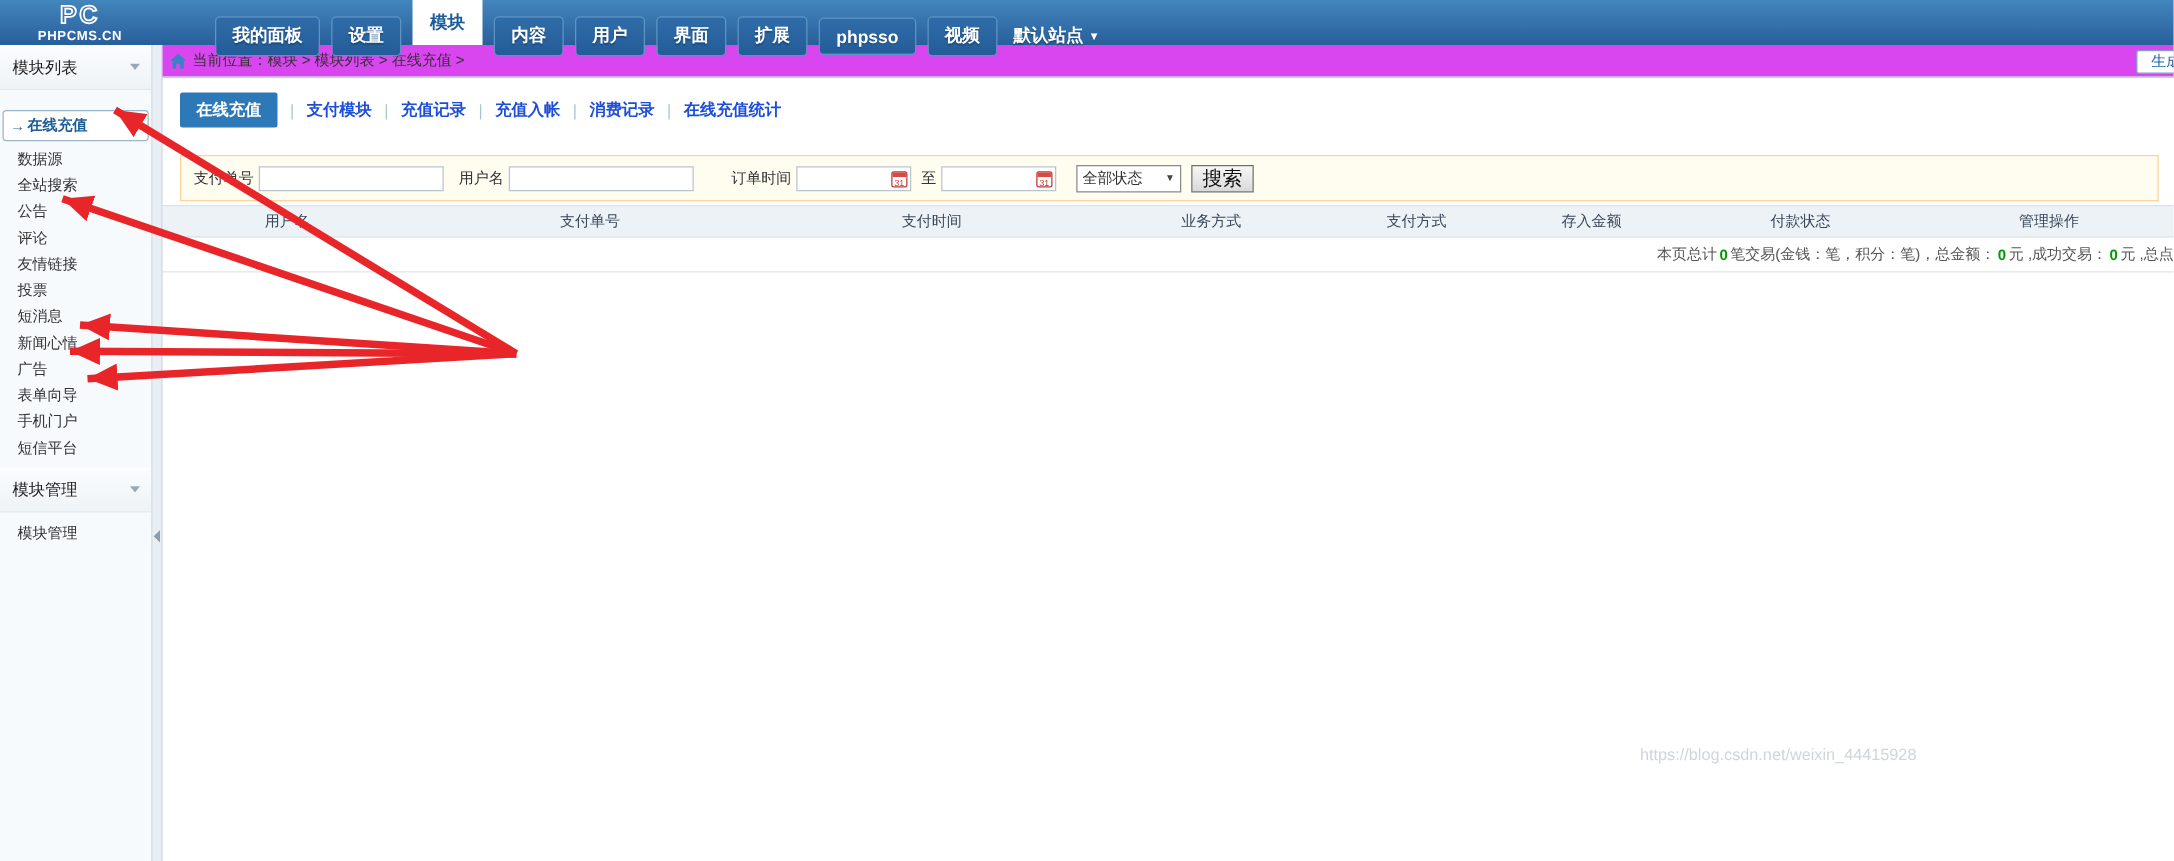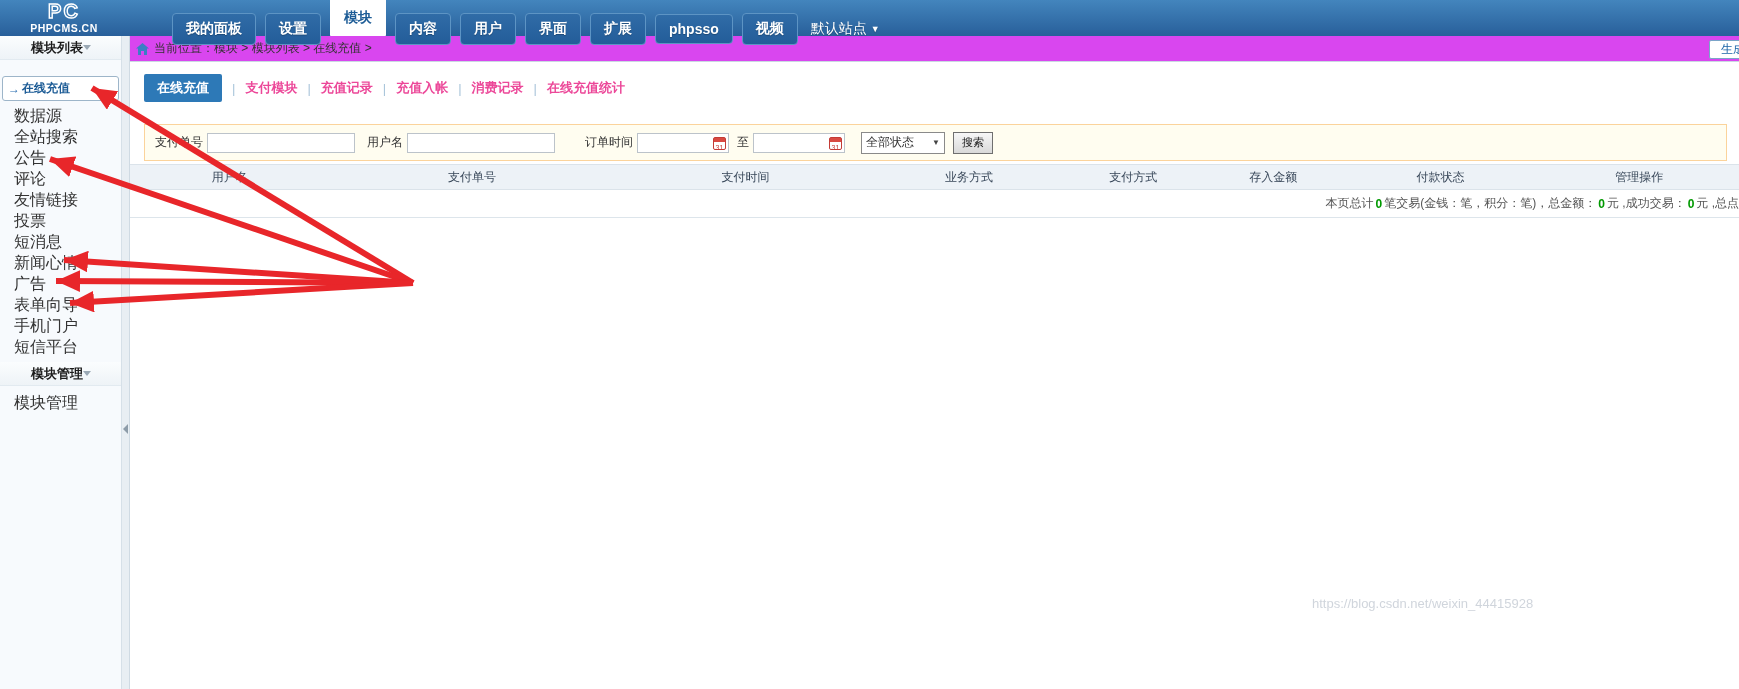--- a/index.html
+++ b/index.html
@@ -12,36 +12,36 @@
     background:linear-gradient(#4385bd,#285f9a); display:flex; align-items:stretch; z-index:5;gap:44px; }
   .logo { width:128px; display:flex; align-items:center; justify-content:center; cursor:pointer; }
   .logo-mark { fill:none; stroke:#fff; stroke-width:1.4px; font-size:20px; font-weight:bold; letter-spacing:2px; }
   .logo-sub { fill:#fff; font-size:10.5px; font-weight:bold; letter-spacing:.5px; }
   .nav { display:flex; align-items:center;margin-top:21px; }
   .nav-item { background:linear-gradient(#306ca7,#235d99); border:1px solid #5d94c4; border-radius:4px;
     color:#fff; font-size:14px; font-weight:bold; padding:6px 13px; margin-right:9px; cursor:pointer;
     text-shadow:0 1px 1px rgba(0,0,0,.25); white-space:nowrap; }
   .nav-item.active { align-self:flex-end; background:#fff; border-color:#fff; color:#1d5c96;
     border-radius:4px 4px 0 0; text-shadow:none; padding-top:25px; padding-bottom:8px; }
-  .site-switch { color:#fff; font-size:14px; font-weight:normal; margin-left:4px; cursor:pointer;
+  .site-switch { color:#fff; font-size:14px; font-weight:bold; margin-left:4px; cursor:pointer;
     display:flex; align-items:center; text-shadow:0 1px 1px rgba(0,0,0,.25); }
   .site-switch .caret { font-size:9px; margin-left:4px; }
 
   
   .sidebar { position:absolute; left:0; top:36px; width:121px; bottom:0; background:#f7fafd; z-index:2; }
-  .side-header { height:24px; padding:0 9px 0 10px; display:flex; align-items:center; justify-content:center;
-    font-size:13px; font-weight:bold; color:#1c1c1c; background:linear-gradient(#fbfdfe,#eef3f7);
+  .side-header { height:36px; padding:0 9px 0 10px; display:flex; align-items:center; justify-content:space-between;
+    font-size:13px; font-weight:normal; color:#1c1c1c; background:linear-gradient(#fbfdfe,#eef3f7);
     border-bottom:1px solid #e2eaf0; cursor:pointer; }
   .side-caret { width:0; height:0; border-left:4px solid transparent; border-right:4px solid transparent;
     border-top:5px solid #9aa8b4; }
   .active-item { margin:16px 2px 4px 2px; border:1px solid #9db5c9; background:#fff; border-radius:3px;
     padding:3px 5px; font-size:12px; font-weight:bold; color:#1d5c96; cursor:pointer; display:flex; align-items:center; }
   .active-item .arrow { color:#2a6db0; margin-right:2px; font-weight:bold; }
   .side-list { list-style:none; }
-  .side-list li { padding:4px 4px 4px 14px; font-size:16px; color:#333; line-height:13px; cursor:pointer; white-space:nowrap; }
+  .side-list li { padding:4px 4px 4px 14px; font-size:12px; color:#333; line-height:13px; cursor:pointer; white-space:nowrap; }
   .side-header.second { margin-top:5px; }
   .side-list.manage { margin-top:6px; }
 
   
   .splitter { position:absolute; left:121px; top:36px; width:9px; bottom:0; background:#e8eef3;
     border-left:1px solid #d6e0e8; border-right:1px solid #cfdae3; z-index:2; cursor:col-resize; }
   .collapse-handle { position:absolute; left:1px; top:388px; width:0; height:0;
     border-top:5px solid transparent; border-bottom:5px solid transparent; border-right:5px solid #8d9ca9; cursor:pointer; }
 
   
@@ -51,40 +51,40 @@
   .crumb { white-space:nowrap; }
   .gen-btn { position:absolute; right:-18px; top:4px; width:48px; height:19px; background:#fff;
     border:1px solid #7aa5c8; color:#1b64a7; font-size:12px; border-radius:2px; cursor:pointer;
     font-family:"Liberation Sans",sans-serif; }
 
   
   .content { position:absolute; left:130px; top:62px; right:0; bottom:0; background:#fff; z-index:1; }
   .tabs { position:absolute; left:14px; top:12px; display:flex; align-items:center; font-size:13px; }
   .tab { background:#2d79b7; color:#fff; font-weight:bold; padding:5px 13px; border-radius:2px; cursor:pointer; }
   .sep { color:#a9c5da; margin:0 10px; }
-  .tab-link { color:#ec4899; font-weight:bold; cursor:pointer; }
+  .tab-link { color:#1d4ed8; font-weight:bold; cursor:pointer; }
 
   .search-box { position:absolute; left:14px; right:12px; top:62px; height:37px; background:#fffdf0;
     border:1px solid #fbd39b; display:flex; align-items:center; padding-left:10px; font-size:12px; color:#333; }
   .search-box label { margin-right:4px; white-space:nowrap; }
   .txt { border:1px solid #bcc3ca; background:#fff; height:20px; font-size:12px; padding:0 3px; }
   .w150 { width:148px; }
   .date-wrap { position:relative; display:inline-block; }
   .date { width:92px; padding-right:18px; }
   .gap-l { margin-left:30px; }
   .gap-m { margin-left:12px; }
   .to-label { margin:0 6px 0 8px; }
   .cal { position:absolute; right:3px; top:4px; width:13px; height:13px; border:1px solid #c43b36; border-radius:2px;
     background:linear-gradient(#d94a42 0 4px, #fff 4px); font-size:7px; color:#c43b36; text-align:center;
     line-height:19px; cursor:pointer; overflow:hidden; }
   .status-select { margin-left:16px; width:84px; height:22px; border:1px solid #8a8a8a; background:#fff;
     display:flex; align-items:center; justify-content:space-between; padding:0 4px; font-size:12px; cursor:pointer; }
   .sel-caret { font-size:8px; color:#444; }
   .search-btn { margin-left:8px; height:22px; padding:0 8px; border:1px solid #6f6f6f;
-    background:linear-gradient(#f7f7f7,#d9d9d9); font-size:11px; color:#111; cursor:pointer;
+    background:linear-gradient(#f7f7f7,#d9d9d9); font-size:16px; color:#111; cursor:pointer;
     font-family:Liberation Mono, monospace; }
 
   .thead { position:absolute; left:0; right:0; top:102px; height:26px; background:#edf2f7;
     border-top:1px solid #dbe3ea; border-bottom:1px solid #dbe3ea; display:flex; align-items:center; }
   .th { font-size:12px; color:#39485a; text-align:center; white-space:nowrap; overflow:hidden; }
   .c1{width:12.4%}.c2{width:17.7%}.c3{width:16.3%}.c4{width:11.5%}
   .c5{width:8.9%}.c6{width:8.5%}.c7{width:12.3%}.c8{width:12.4%}
 
   .summary { position:absolute; left:0; right:0; top:128px; height:28px; border-bottom:1px solid #dde5eb;
     display:flex; align-items:center; justify-content:flex-end; font-size:12px; color:#555; white-space:nowrap; }

